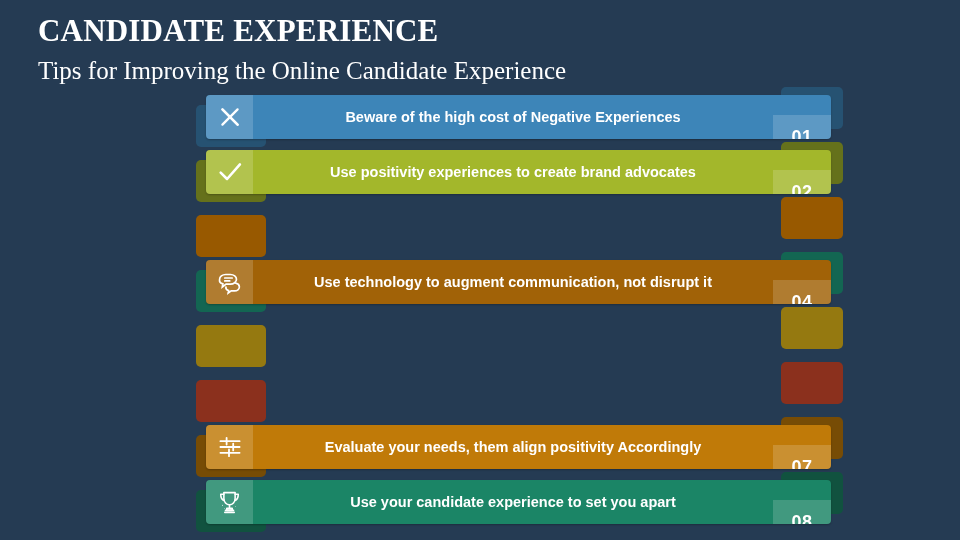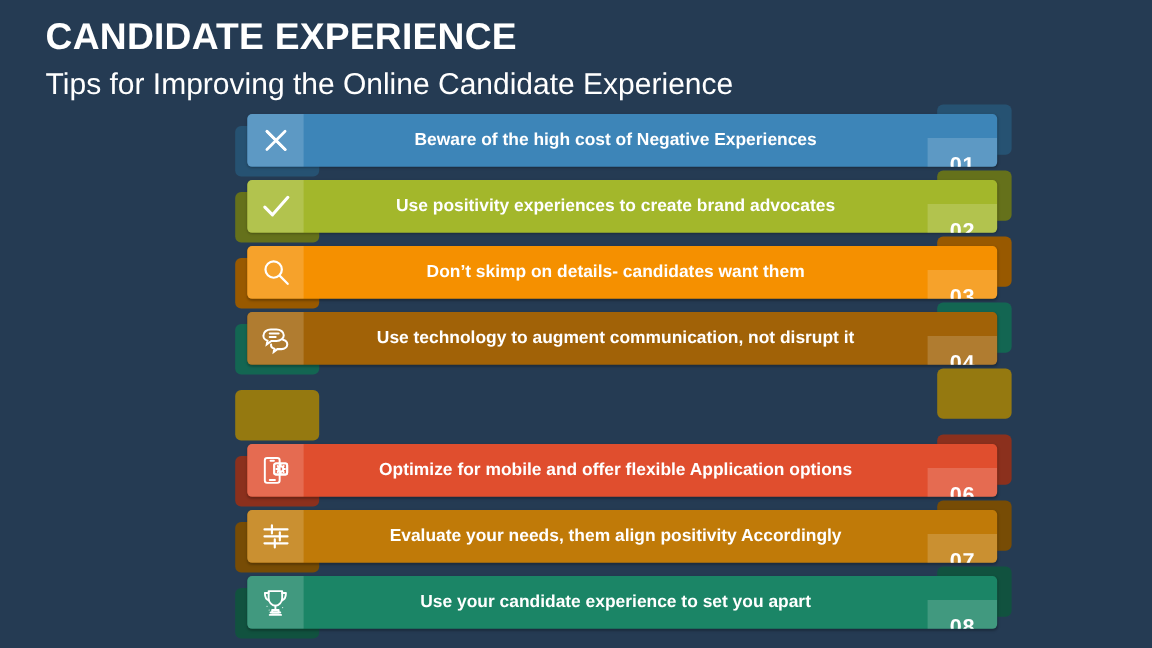--- a/index.html
+++ b/index.html
@@ -5,21 +5,21 @@
   html,body{margin:0;padding:0;}
   body{
     width:960px;height:540px;overflow:hidden;
     background:#253b53;
     font-family:"Liberation Sans", sans-serif;
     -webkit-font-smoothing:antialiased;
   }
   .slide{position:relative;width:960px;height:540px;}
 
   
-  .header{position:absolute;left:38px;top:14px;}
+  .header{position:absolute;left:38px;top:14px;font-family:Liberation Serif, serif;}
   .title{
     font-size:31px;font-weight:bold;color:#ffffff;
     letter-spacing:.2px;line-height:1.1;margin:0;white-space:nowrap;
   }
   .subtitle{
     font-size:25px;font-weight:normal;color:#ffffff;
     margin:9px 0 0 0;line-height:1.1;white-space:nowrap;
   }
 
   
@@ -100,30 +100,20 @@
               <path d="M4 12.5 L9.5 18 L20.5 5.5"></path>
             </svg>
           </div>
           <div class="bar-text">Use positivity experiences to create brand advocates</div>
           <div class="num-box">02</div>
         </div>
       </div>
       <div class="row">
         <div class="tab-left" style="background:#f59000"></div>
         <div class="tab-right" style="background:#f59000"></div>
-        <div class="bar" style="background:#f59000">
-          <div class="icon-box">
-            <svg width="26" height="26" viewBox="0 0 24 24" fill="none" stroke="#fff" stroke-width="1.7" stroke-linecap="round">
-              <circle cx="10.2" cy="9.8" r="6.3"></circle>
-              <path d="M14.8 14.5 L21 20.8"></path>
-            </svg>
-          </div>
-          <div class="bar-text">Don’t skimp on details- candidates want them</div>
-          <div class="num-box">03</div>
-        </div>
       </div>
       <div class="row">
         <div class="tab-left" style="background:#1fa585"></div>
         <div class="tab-right" style="background:#1fa585"></div>
         <div class="bar" style="background:#a16207">
           <div class="icon-box">
             <svg width="27" height="27" viewBox="0 0 24 24" fill="none" stroke="#fff" stroke-width="1.5" stroke-linecap="round">
               <path d="M3.2 9.2a5.4 4.3 0 0 1 5.4-4.3h4.2a5.4 4.3 0 0 1 5.4 4.3 5.4 4.3 0 0 1-5.4 4.3H9l-3.4 2.5.5-2.8a4.4 3.6 0 0 1-2.9-4z"></path>
               <path d="M7.8 8h6.6M7.8 10.6h4.4"></path>
               <path d="M17.6 12.6a4.3 3.6 0 0 1 3.2 3.4 4.3 3.6 0 0 1-4.3 3.5h-3l-2.7 2 .4-2.3a3.6 3 0 0 1-2.4-3.2"></path>
@@ -133,34 +123,20 @@
           <div class="num-box">04</div>
         </div>
       </div>
       <div class="row">
         <div class="tab-left" style="background:#f0c31a"></div>
         <div class="tab-right" style="background:#f0c31a"></div>
       </div>
       <div class="row">
         <div class="tab-left" style="background:#e04e2e"></div>
         <div class="tab-right" style="background:#e04e2e"></div>
-        <div class="bar" style="background:#e04e2e">
-          <div class="icon-box">
-            <svg width="26" height="26" viewBox="0 0 24 24" fill="none" stroke="#fff" stroke-width="1.5" stroke-linecap="round">
-              <rect x="3.4" y="2.4" width="11.4" height="19.2" rx="1.8"></rect>
-              <path d="M7.8 4.6h2.6 M7.2 19.4h4"></path>
-              <rect x="10.6" y="6.6" width="10" height="8.6" rx="1.4" fill="#fff" fill-opacity="0"></rect>
-              <path d="M10.6 8a1.4 1.4 0 0 1 1.4-1.4h7.2A1.4 1.4 0 0 1 20.6 8v5.8a1.4 1.4 0 0 1-1.4 1.4H12a1.4 1.4 0 0 1-1.4-1.4z"></path>
-              <circle cx="15.6" cy="10.9" r="2"></circle>
-              <path d="M15.6 7.6v.9M15.6 13.3v.9M12.3 10.9h.9M18 10.9h.9M13.3 8.6l.6.6M17.3 12.6l.6.6M17.9 8.6l-.6.6M13.9 12.6l-.6.6"></path>
-            </svg>
-          </div>
-          <div class="bar-text">Optimize for mobile and offer flexible Application options</div>
-          <div class="num-box">06</div>
-        </div>
       </div>
       <div class="row">
         <div class="tab-left" style="background:#c07a08"></div>
         <div class="tab-right" style="background:#c07a08"></div>
         <div class="bar" style="background:#c07a08">
           <div class="icon-box">
             <svg width="28" height="24" viewBox="0 0 24 24" fill="none" stroke="#fff" stroke-width="1.8" stroke-linecap="round">
               <path d="M2.4 6.2h19.2M2.4 12h19.2M2.4 17.8h19.2"></path>
               <path d="M8.6 2.8v6.8M15.2 8.6v6.8M11 14.4v6.8"></path>
             </svg>

